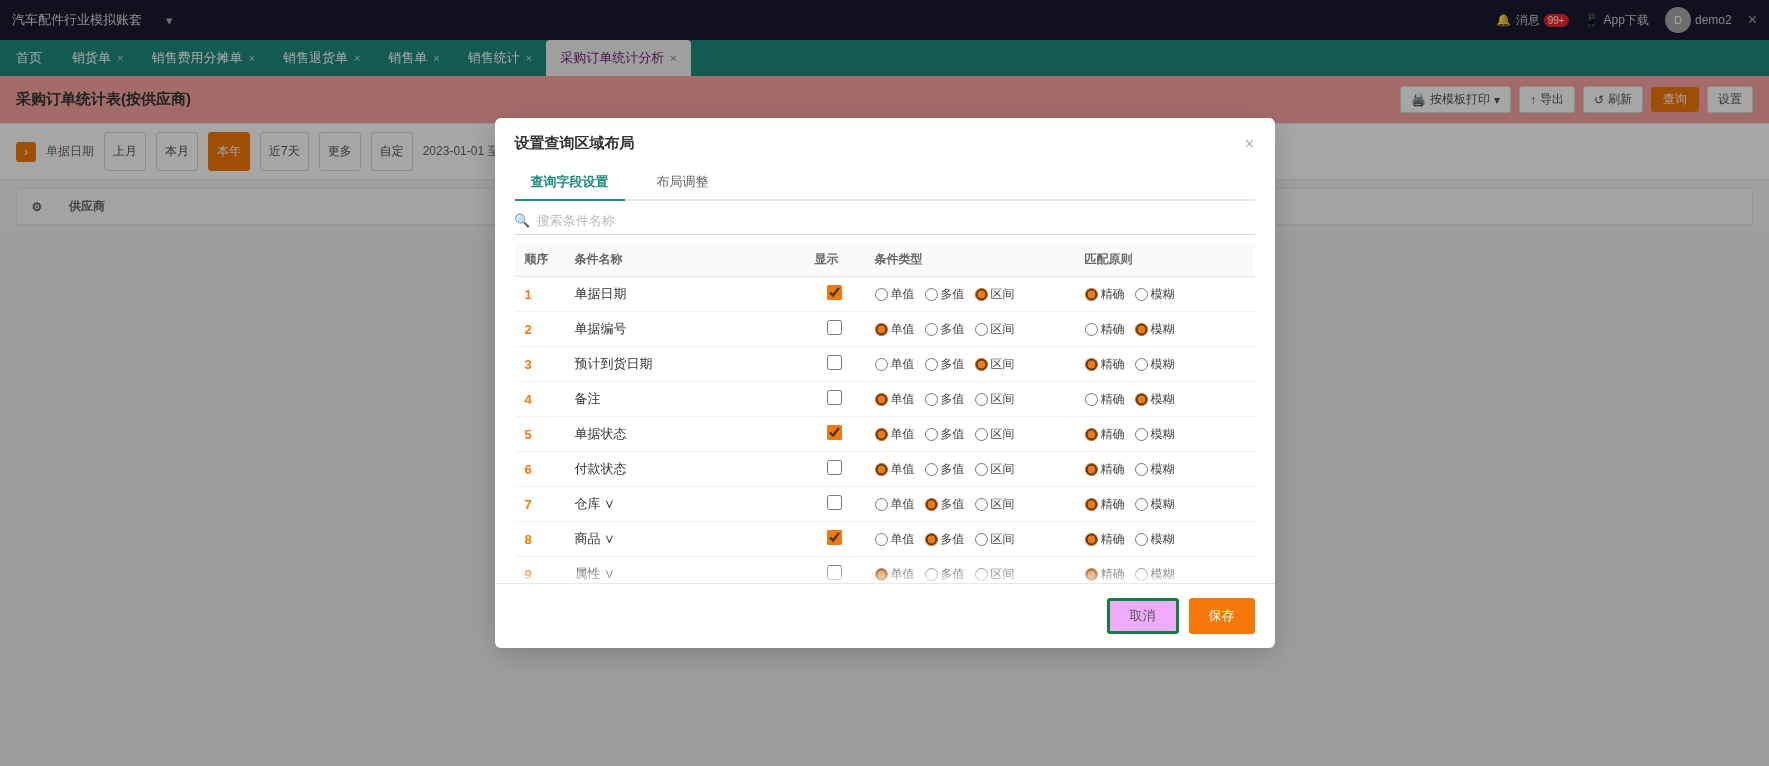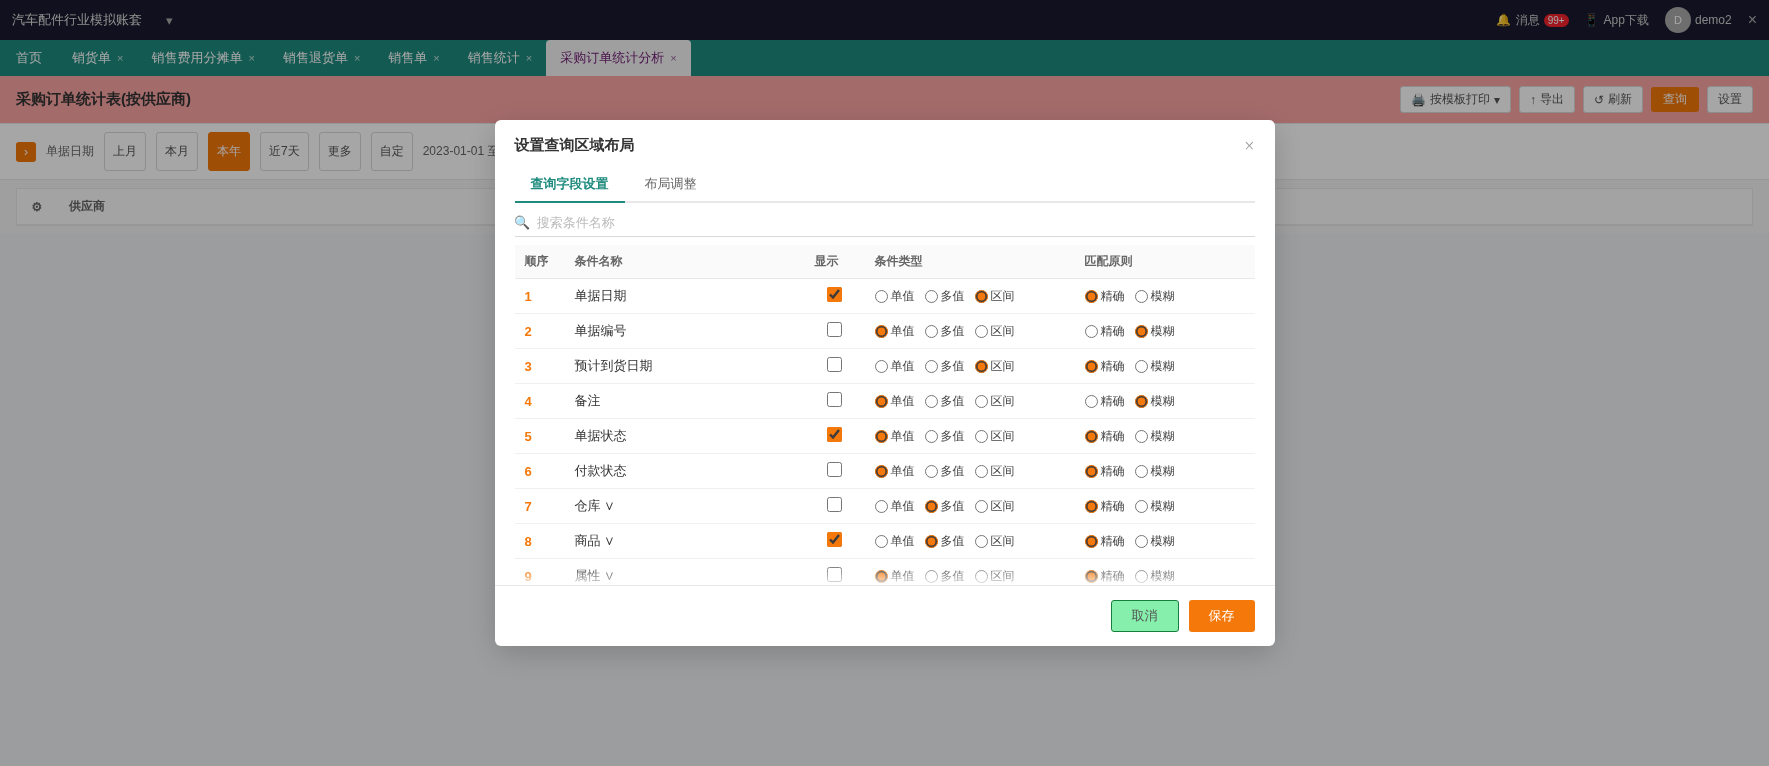--- a/index.html
+++ b/index.html
@@ -129,21 +129,21 @@
       font-family: Liberation Serif, serif;
     }
     .modal-title { font-size: 15px; font-weight: 600; color: #333; }
     .modal-close { cursor: pointer; color: #999; font-size: 18px; line-height: 1; }
 
     
     .modal-tabs {
       display: flex;
       border-bottom: 2px solid #e8e8e8;
       margin: 12px 20px 0;
-      gap: 4px;
+      gap: 16px;
     }
     .modal-tab {
       padding: 8px 16px;
       cursor: pointer;
       font-size: 13px;
       color: #666;
       border-bottom: 2px solid transparent;
       margin-bottom: -2px;
     }
     .modal-tab.active {
@@ -226,22 +226,22 @@
     
     .modal-footer {
       padding: 14px 20px;
       display: flex;
       justify-content: flex-end;
       gap: 10px;
       border-top: 1px solid #e8e8e8;
     }
     .btn-cancel {
       padding: 6px 20px;
-      border: 1px solid #15803d;
-      background: #86efac;
+      border: 3px solid #15803d;
+      background: #f0abfc;
       border-radius: 3px;
       cursor: pointer;
       font-size: 13px;
       color: #555;
     }
     .btn-save {
       padding: 6px 20px;
       background: #f5780a;
       color: #fff;
       border: none;

